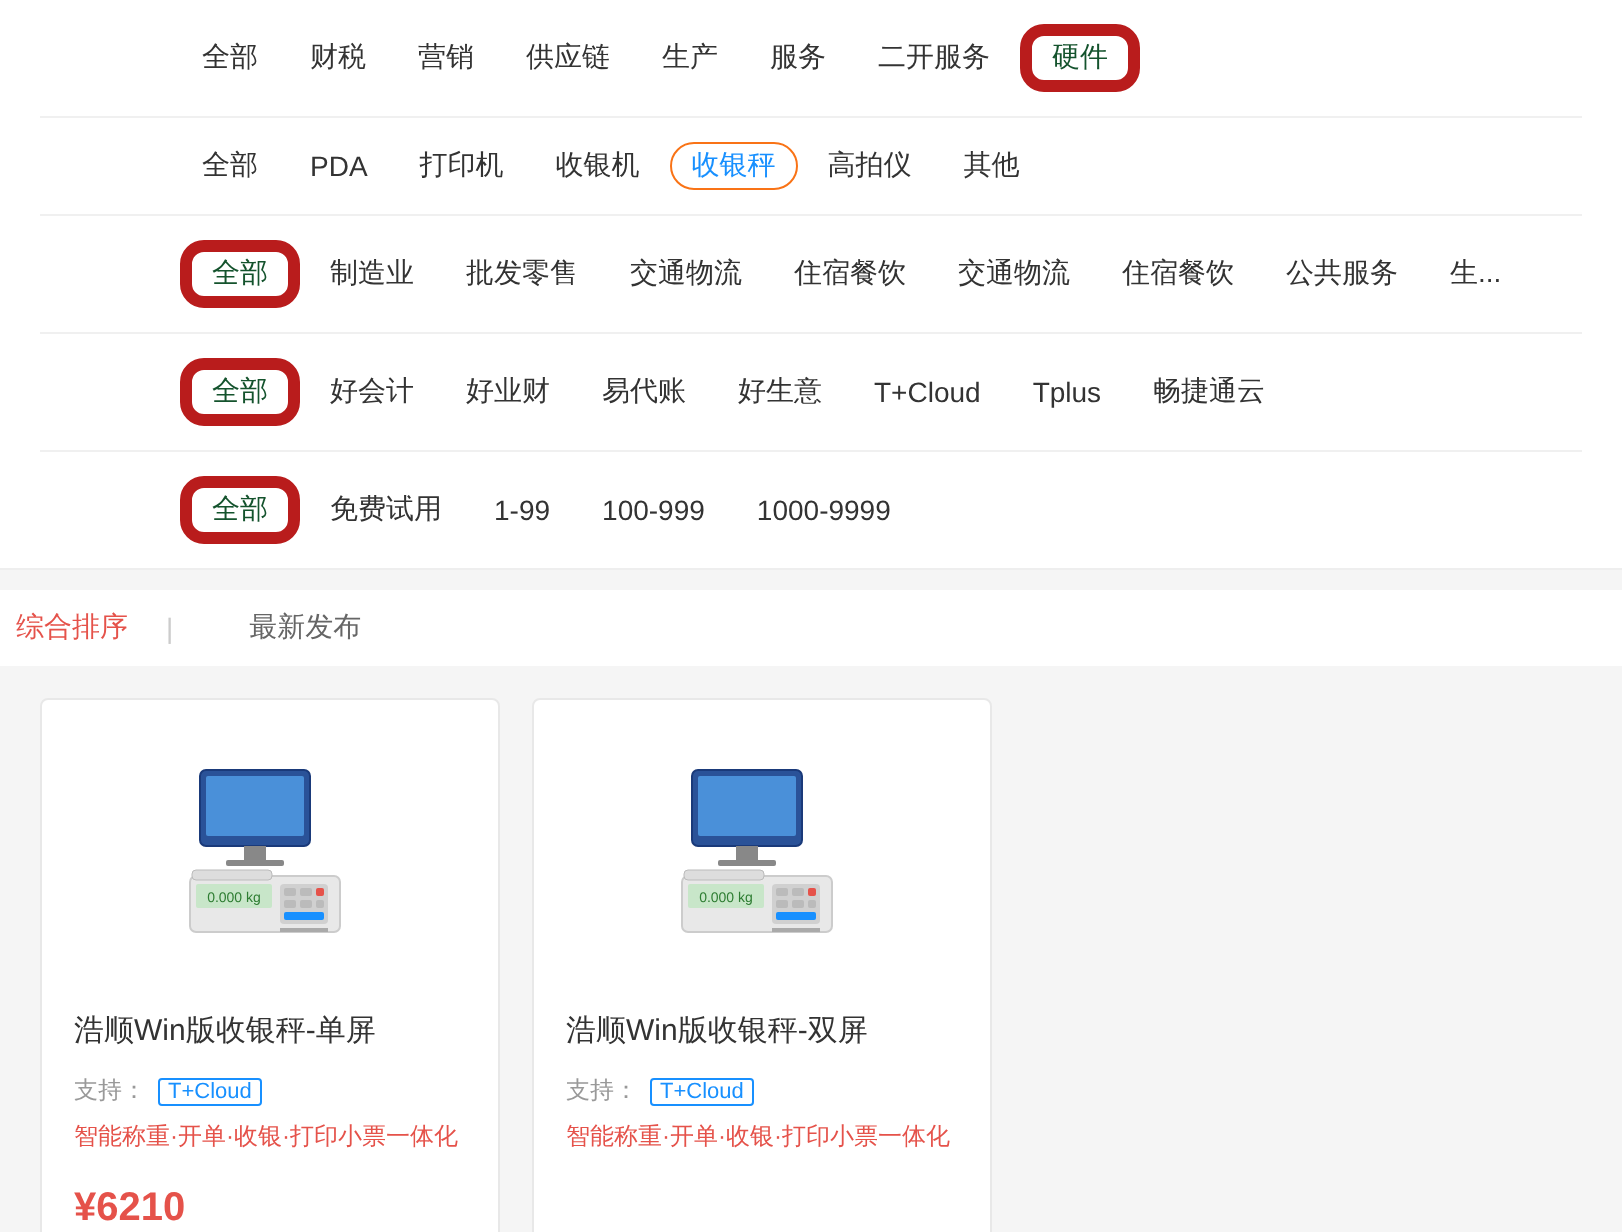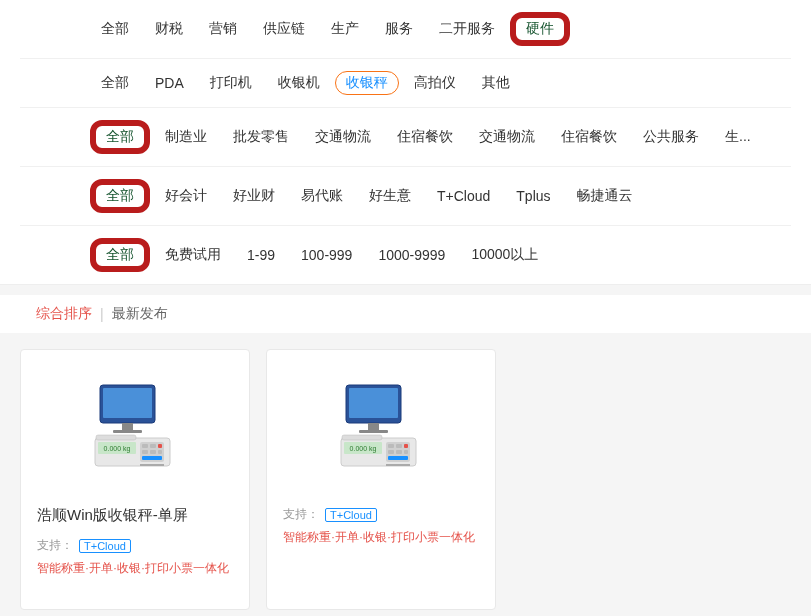--- a/index.html
+++ b/index.html
@@ -49,32 +49,33 @@
       border-radius: 12px;
     }
     .filter-item.active-blue {
       color: #1890ff;
       border: 1px solid #f97316;
       border-radius: 12px;
     }
     .sort-bar {
       background: #fff;
       margin-top: 10px;
-      padding: 10px 36px;
-      display: flex;
-      align-items: center;
-      gap: 8px;
+      padding: 10px 8px;
+      display: flex;
+      align-items: center;
+      gap: 19px;
     }
     .sort-item {
       cursor: pointer;
       color: #e5524a;
       font-size: 14px;
     }
     .sort-item.inactive {
       color: #666;
+      margin-left: 19px;
     }
     .sort-divider {
       color: #ccc;
     }
     .product-grid {
       display: flex;
       flex-wrap: wrap;
       gap: 16px;
       padding: 16px 20px;
     }
@@ -190,21 +191,20 @@
   </div>
 
   <div class="filter-row">
     <span class="filter-label"></span>
     <div class="filter-items" id="price-items">
         <span class="filter-item active-red">全部</span>
         <span class="filter-item">免费试用</span>
         <span class="filter-item">1-99</span>
         <span class="filter-item">100-999</span>
         <span class="filter-item">1000-9999</span>
-        <span class="filter-item">10000以上</span>
       </div>
   </div>
 </div>
 
 <div class="sort-bar">
   <span class="sort-item" id="sort-0">综合排序</span>
   <span class="sort-divider">|</span>
   <span class="sort-item inactive" id="sort-1">最新发布</span>
 </div>
 
@@ -238,20 +238,21 @@
 
     <rect x="60" y="84" width="24" height="2" fill="#aaa"></rect>
   </svg>
     </div>
     <div class="product-name">浩顺Win版收银秤-单屏</div>
     <div class="support-row">
       <span class="support-label">支持：</span>
       <span class="support-badge">T+Cloud</span>
     </div>
     <div class="product-desc">智能称重·开单·收银·打印小票一体化</div>
+    <div class="product-price">¥6210</div>
   </div>
     <div class="product-card">
     <div class="product-img-wrap">
       <svg width="110" height="100" viewBox="0 0 110 100" xmlns="http://www.w3.org/2000/svg">
 
     <rect x="20" y="5" width="55" height="38" rx="3" ry="3" fill="#2a5298" stroke="#1a3a7a" stroke-width="1"></rect>
     <rect x="23" y="8" width="49" height="30" rx="1" ry="1" fill="#4a90d9"></rect>
 
     <rect x="42" y="43" width="11" height="8" fill="#888"></rect>
     <rect x="33" y="50" width="29" height="3" rx="1" fill="#888"></rect>
@@ -269,19 +270,20 @@
     <rect x="62" y="76" width="20" height="4" rx="1" fill="#1890ff"></rect>
 
     <rect x="16" y="55" width="40" height="5" rx="2" fill="#ddd" stroke="#bbb" stroke-width="0.5"></rect>
 
     <rect x="18" y="62" width="38" height="12" rx="1" fill="#c8e6c9"></rect>
     <text x="37" y="71" text-anchor="middle" font-size="7" fill="#2e7d32">0.000 kg</text>
 
     <rect x="60" y="84" width="24" height="2" fill="#aaa"></rect>
   </svg>
     </div>
+    <div class="product-name">浩顺Win版收银秤-双屏</div>
     <div class="support-row">
       <span class="support-label">支持：</span>
       <span class="support-badge">T+Cloud</span>
     </div>
     <div class="product-desc">智能称重·开单·收银·打印小票一体化</div>
   </div>
   </div>
 
 </body></html>

